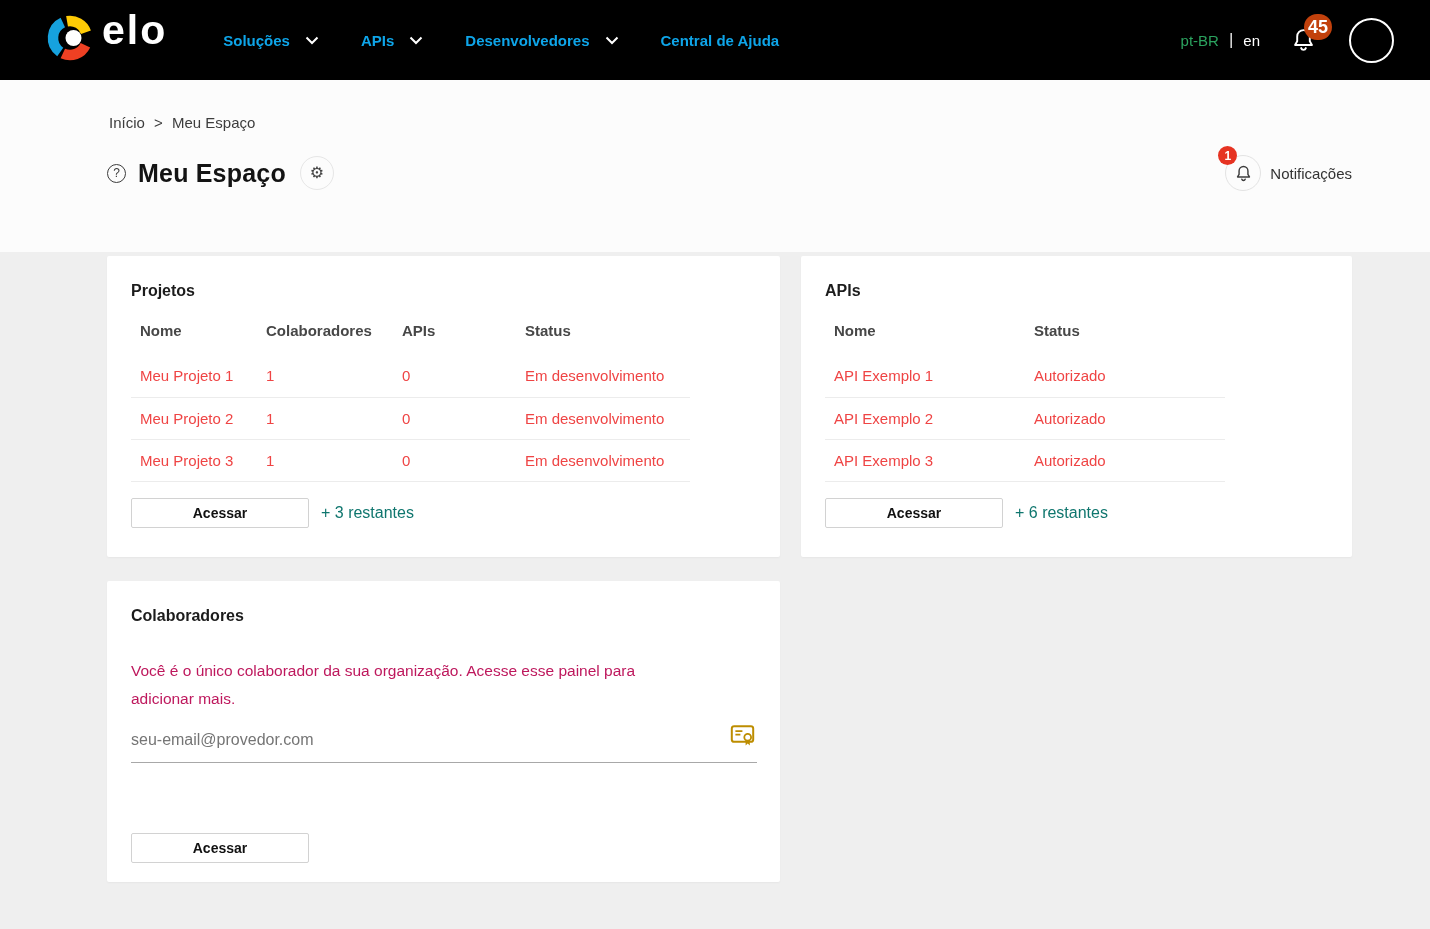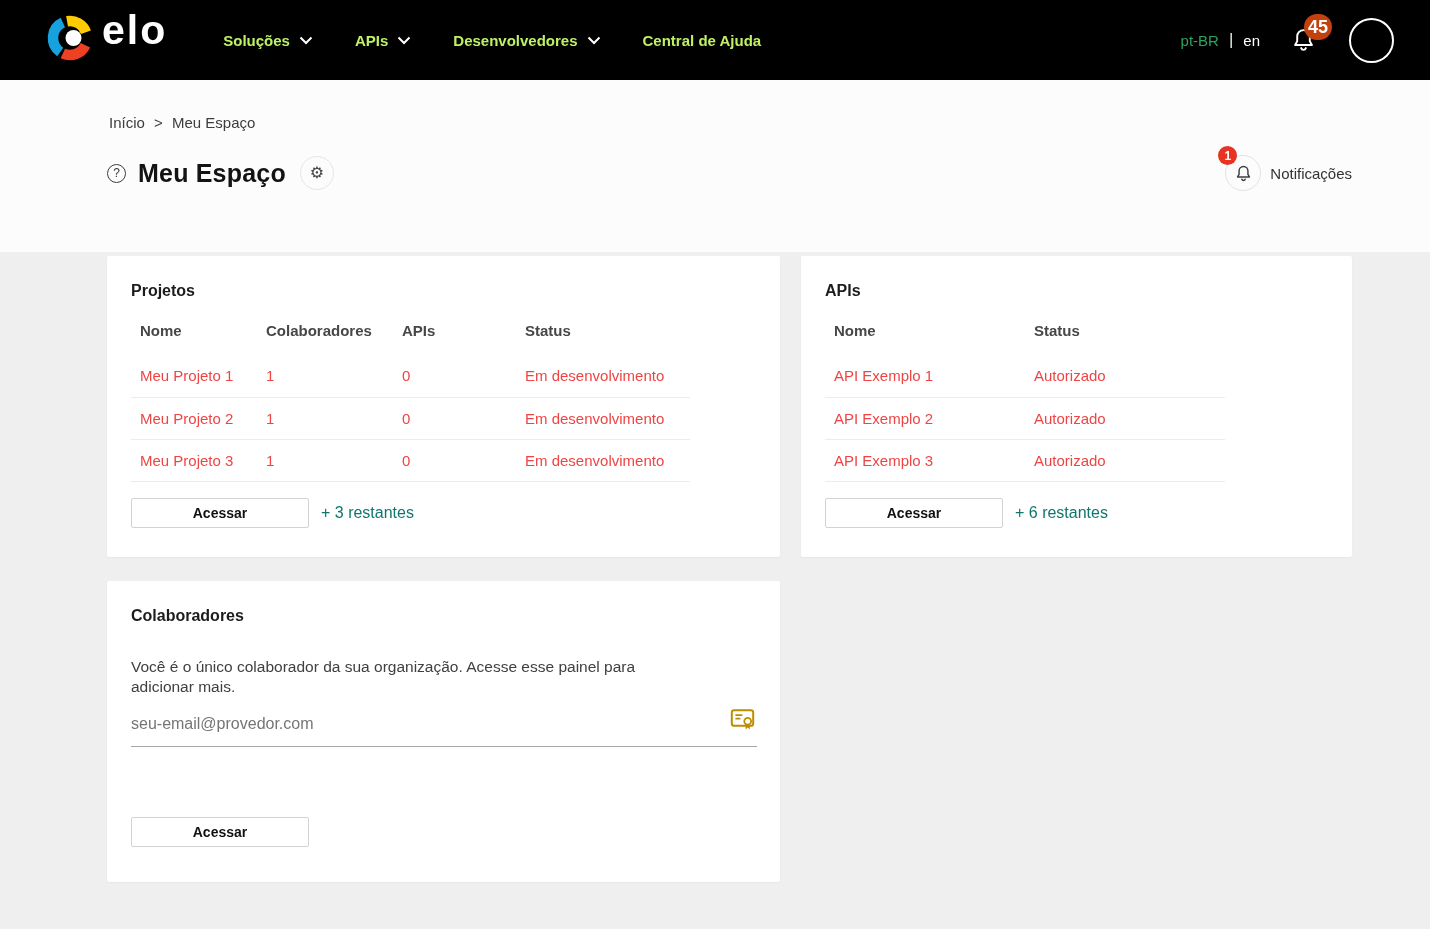--- a/index.html
+++ b/index.html
@@ -18,22 +18,22 @@
     padding:0 36px 0 40px;
   }
   .logo { display:flex; cursor:pointer; }
   .logo-word {
     color:#fff; font-size:41px; font-weight:bold;
     letter-spacing:2px; margin-left:4px; line-height:1;
     padding-bottom:4px;
   }
   .nav-menu { display:flex; align-items:center; gap:42px; margin-left:56px; }
   .nav-item {
-    display:flex; align-items:center; gap:9px;
-    color:#bef264; font-size:15px; font-weight:bold; cursor:pointer;
+    display:flex; align-items:center; gap:15px;
+    color:#0ea5e9; font-size:15px; font-weight:bold; cursor:pointer;
     white-space:nowrap;
   }
   .chev { display:block; }
 
   .nav-right { margin-left:auto; display:flex; align-items:center; }
   .lang-current { color:#2ba35f; font-size:15px; cursor:pointer; }
   .lang-sep { color:#e9e9e9; font-size:17px; margin:0 10px; font-weight:normal; }
   .lang-alt { color:#fff; font-size:15px; cursor:pointer; }
   .nav-bell-wrap { position:relative; margin-left:30px; cursor:pointer; width:27px; height:30px; }
   .nav-badge {
@@ -123,22 +123,22 @@
   .access-btn {
     width:178px; height:30px; background:#fff;
     border:1px solid #d2d2d2; border-radius:2px;
     font-family:"Liberation Sans", sans-serif;
     font-size:14px; font-weight:bold; color:#111; cursor:pointer;
   }
   .remaining { font-size:16px; color:#0f766e; margin-left:12px; }
 
   
   .collab-desc {
-    margin-top:32px; font-size:15.5px; color:#404040;
-    line-height:20px; max-width:562px;
+    margin-top:32px; font-size:15.5px; color:#be185d;
+    line-height:28px; max-width:562px;
   }
   .email-row {
     position:relative; width:626px; margin-top:12px;
     border-bottom:1px solid #a8a8a8; padding-bottom:13px;
   }
   .email-input {
     width:580px; border:none; outline:none; background:transparent;
     font-family:"Liberation Sans", sans-serif;
     font-size:16px; color:#333; padding:6px 0 0 0;
   }

